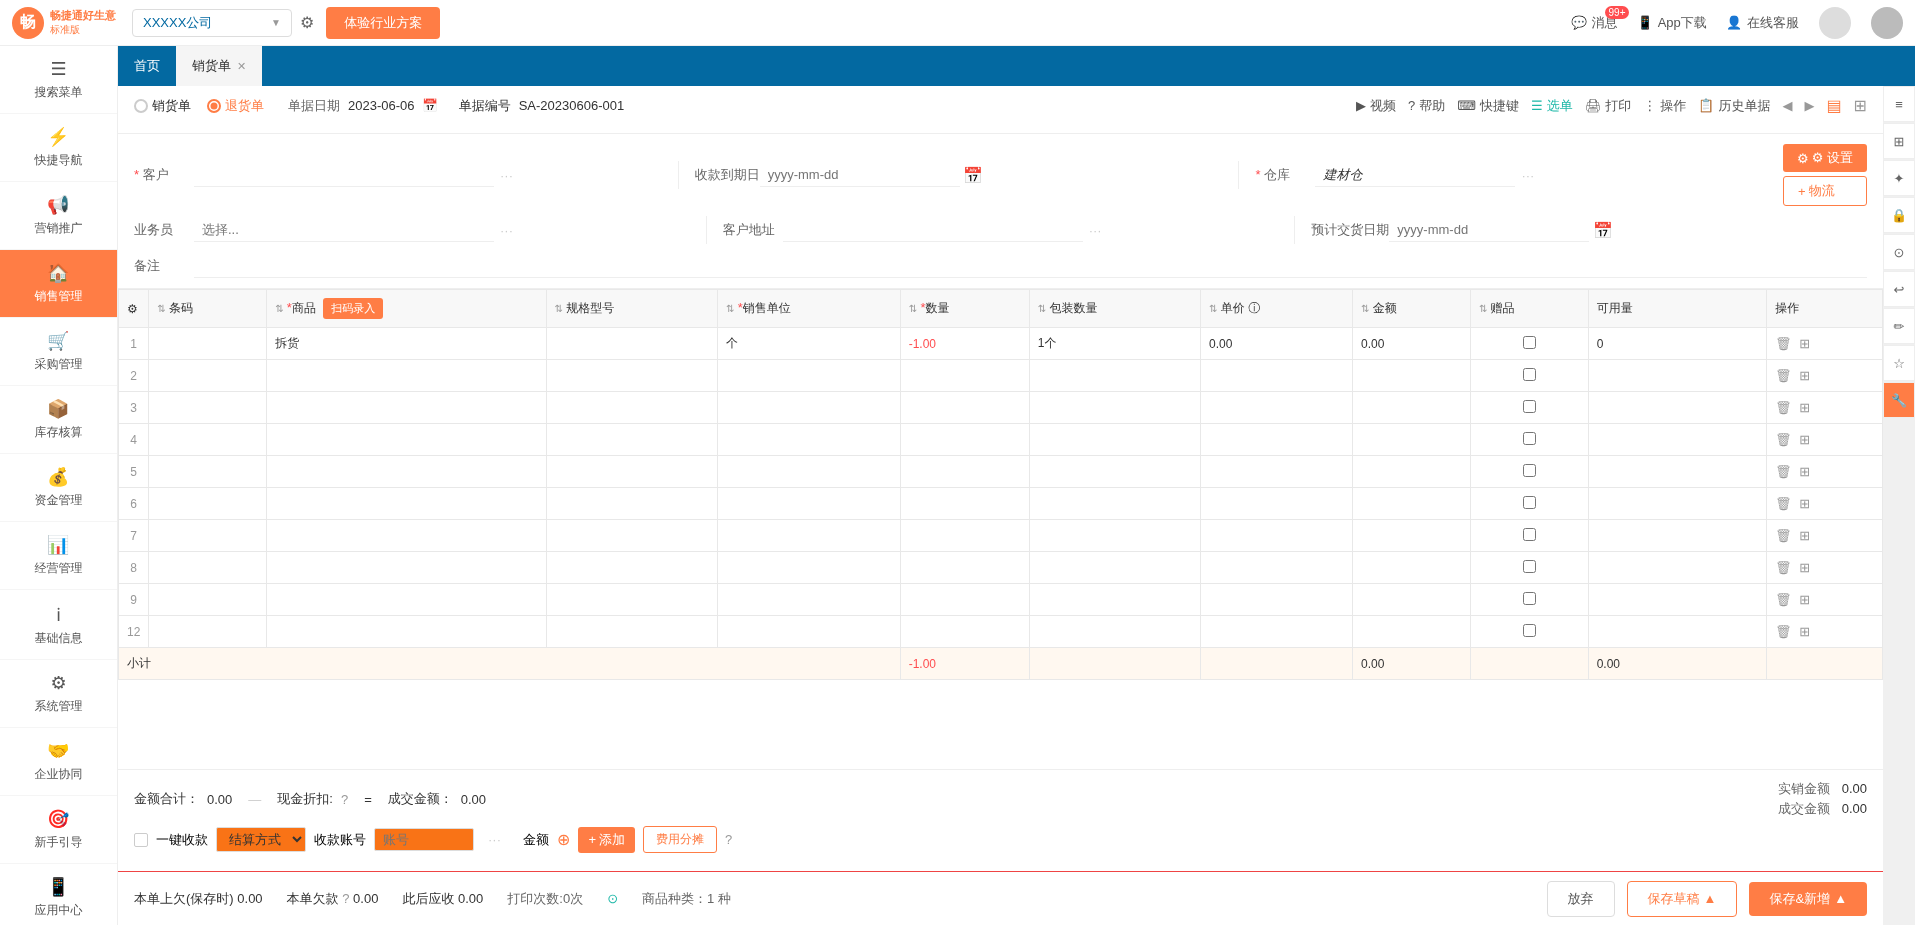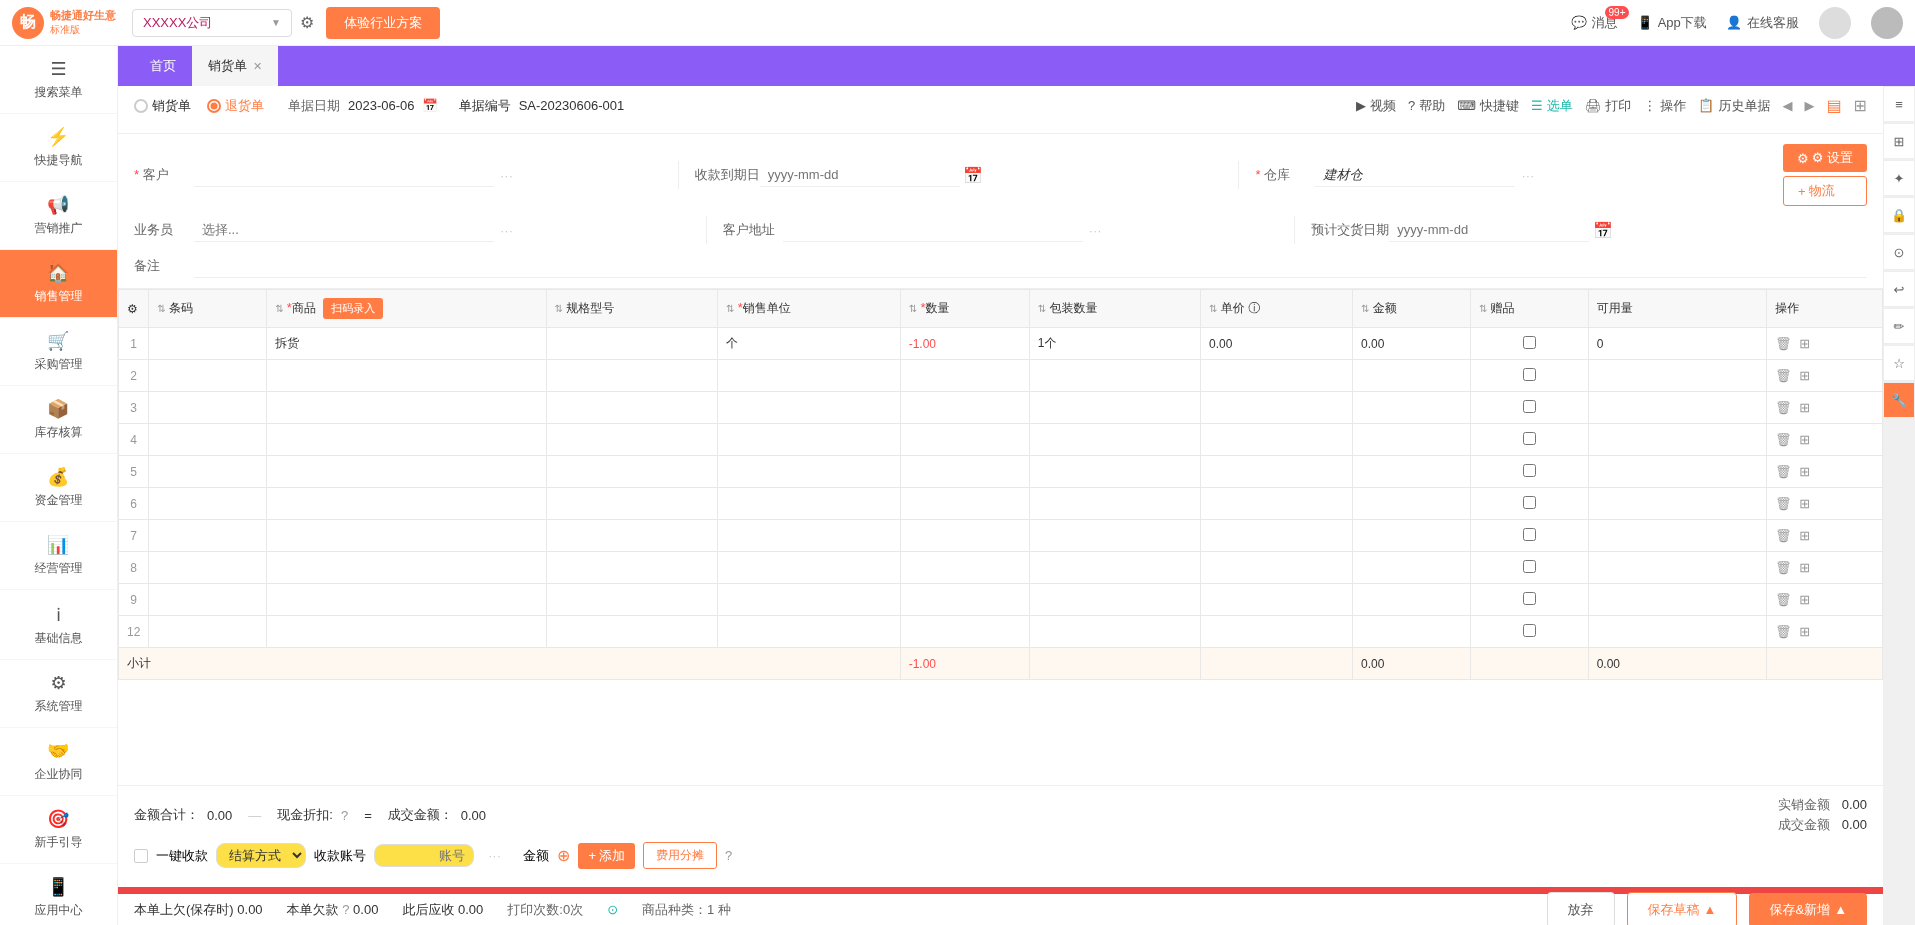--- a/index.html
+++ b/index.html
@@ -6,21 +6,21 @@
     body { background: #f5f5f5; overflow: hidden; width: 1915px; height: 925px; display: flex; flex-direction: column; }
 
     
     .top-bar { height: 46px; background: #fff; display: flex; align-items: center; padding: 0 12px; border-bottom: 1px solid #eee; flex-shrink: 0; }
     .brand-logo { display: flex; align-items: center; gap: 6px; margin-right: 16px; }
     .brand-icon { width: 32px; height: 32px; background: #ff7d45; border-radius: 50%; display: flex; align-items: center; justify-content: center; color: white; font-size: 16px; font-weight: bold; }
     .brand-text { display: flex; flex-direction: column; }
     .brand-title { font-size: 11px; color: #ff7d45; font-weight: bold; }
     .brand-subtitle { font-size: 10px; color: #ff7d45; }
     .company-selector { display: flex; align-items: center; gap: 6px; border: 1px solid #ddd; border-radius: 4px; padding: 4px 10px; cursor: pointer; min-width: 160px; }
-    .company-name { font-size: 13px; color: #be185d; flex: 1; }
+    .company-name { font-size: 13px; color: #0369a1; flex: 1; }
     .chevron-down { color: #999; font-size: 10px; }
     .settings-icon { margin-left: 8px; color: #666; cursor: pointer; font-size: 16px; }
     .trial-btn { margin-left: 12px; background: #ff7d45; color: white; border: none; padding: 7px 18px; border-radius: 4px; cursor: pointer; font-size: 13px; }
     .top-right { margin-left: auto; display: flex; align-items: center; gap: 20px; }
     .top-right-item { display: flex; align-items: center; gap: 4px; cursor: pointer; color: #555; font-size: 13px; position: relative; }
     .badge { position: absolute; top: -8px; right: -12px; background: #ff4d4f; color: white; font-size: 10px; padding: 1px 4px; border-radius: 8px; }
     .avatar { width: 32px; height: 32px; background: #ddd; border-radius: 50%; }
 
     
     .main-layout { display: flex; flex: 1; overflow: hidden; }
@@ -29,21 +29,21 @@
     .sidebar { width: 118px; background: #fff; border-right: 1px solid #eee; display: flex; flex-direction: column; flex-shrink: 0; }
     .sidebar-item { display: flex; flex-direction: column; align-items: center; padding: 12px 6px; cursor: pointer; color: #555; gap: 4px; border-bottom: 1px solid #f5f5f5; }
     .sidebar-item.active { background: #ff7d45; color: white; }
     .sidebar-item .icon { font-size: 18px; }
     .sidebar-item .label { font-size: 12px; }
 
     
     .content-area { flex: 1; display: flex; flex-direction: column; overflow: hidden; }
 
     
-    .tab-bar { height: 40px; background: #8b5cf6; display: flex; align-items: center; padding: 16px; flex-shrink: 0; }
+    .tab-bar { height: 40px; background: #0369a1; display: flex; align-items: center; padding: 0; flex-shrink: 0; }
     .tab { height: 40px; display: flex; align-items: center; padding: 0 16px; cursor: pointer; font-size: 13px; color: rgba(255,255,255,0.85); gap: 6px; }
     .tab.active { background: #f5f5f5; color: #333; }
     .tab .close-icon { font-size: 11px; color: #999; cursor: pointer; }
     .tab-home { background: transparent; color: white; }
 
     
     .doc-header { background: #fff; padding: 10px 16px; border-bottom: 1px solid #eee; flex-shrink: 0; }
     .doc-type-row { display: flex; align-items: center; gap: 24px; margin-bottom: 8px; }
     .radio-group { display: flex; align-items: center; gap: 16px; }
     .radio-item { display: flex; align-items: center; gap: 4px; cursor: pointer; color: #333; }
@@ -77,26 +77,26 @@
     .row-num { color: #999; text-align: center; width: 30px; }
     .red-text { color: #ff4d4f; }
     .checkbox-cell { text-align: center; }
     .subtotal-row td { background: #fff8f0; font-weight: 500; }
 
     
     .bottom-area { background: #fff; padding: 10px 16px; border-top: 1px solid #eee; flex-shrink: 0; }
     .amount-row { display: flex; align-items: center; gap: 8px; color: #333; margin-bottom: 8px; }
     .payment-row { display: flex; align-items: center; gap: 8px; margin-bottom: 8px; }
     .checkbox-small { width: 14px; height: 14px; border: 1px solid #ccc; border-radius: 2px; cursor: pointer; }
-    .select-input { border: 1px solid #ddd; border-radius: 9px; padding: 3px 8px; color: #333; background: #fde047; text-align: right; }
+    .select-input { border: 1px solid #ddd; border-radius: 2px; padding: 3px 8px; color: #333; background: #f97316; }
     .add-btn { background: #ff7d45; color: white; border: none; padding: 4px 10px; border-radius: 3px; cursor: pointer; font-size: 12px; display: flex; align-items: center; gap: 3px; }
     .expense-btn { border: 1px solid #ff7d45; color: #ff7d45; background: white; padding: 4px 12px; border-radius: 3px; cursor: pointer; font-size: 12px; }
 
     
-    .footer-bar { height: 38px; background: #fff; border-top: 7px solid #ef4444; display: flex; align-items: center; padding: 0 16px; gap: 24px; flex-shrink: 0; }
+    .footer-bar { height: 54px; background: #fff; border-top: 1px solid #ef4444; display: flex; align-items: center; padding: 0 16px; gap: 24px; flex-shrink: 0; }
     .footer-info { color: #666; font-size: 13px; }
     .footer-info span { color: #333; }
     .footer-right { margin-left: auto; display: flex; align-items: center; gap: 12px; }
     .btn-abandon { border: 1px solid #ddd; background: #fff; color: #555; padding: 8px 20px; border-radius: 4px; cursor: pointer; font-size: 13px; }
     .btn-save-draft { border: 1px solid #ff7d45; background: #fff; color: #ff7d45; padding: 8px 20px; border-radius: 4px; cursor: pointer; font-size: 13px; display: flex; align-items: center; gap: 4px; }
     .btn-save-new { background: #ff7d45; color: white; border: none; padding: 8px 20px; border-radius: 4px; cursor: pointer; font-size: 13px; display: flex; align-items: center; gap: 4px; }
 
     .scan-btn { background: #ff7d45; color: white; border: none; padding: 3px 8px; border-radius: 3px; font-size: 11px; cursor: pointer; margin-left: 4px; }
     .col-sort { color: #999; font-size: 10px; cursor: pointer; }
 

